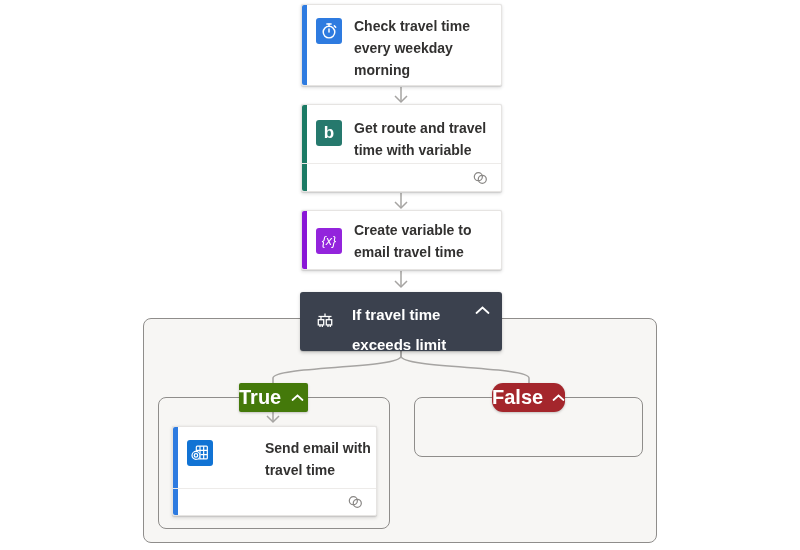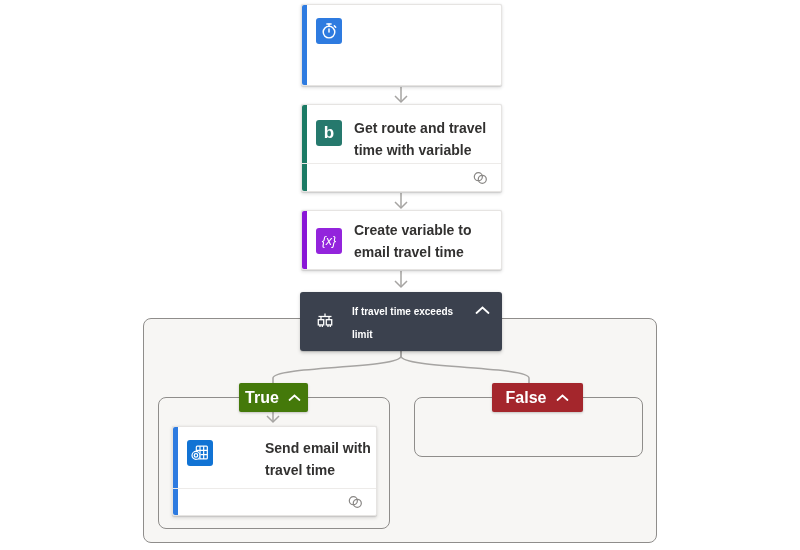--- a/index.html
+++ b/index.html
@@ -50,34 +50,34 @@
 
   
   .condition {
     position:absolute; left:300px; top:292px; width:202px; height:59px;
     background:#3b414e; border-radius:3px; z-index:3; cursor:pointer;
     box-shadow:0 1.6px 3.6px rgba(0,0,0,.18), 0 .3px .9px rgba(0,0,0,.12);
   }
   .condition .cond-icon { position:absolute; left:13px; top:17px; width:24px; height:24px; }
   .condition .title {
     position:absolute; left:52px; top:8px; width:118px;
-    font-size:10px; font-weight:700; color:#fff; line-height:23px;
+    font-size:15px; font-weight:700; color:#fff; line-height:30px;
   }
   .chev { display:flex; align-items:center; justify-content:center; cursor:pointer; background:transparent; border:none; padding:0; }
   .condition .chev { position:absolute; right:12px; top:12px; width:16px; height:12px; }
 
   
   .badge {
     position:absolute; z-index:4; height:29px; border-radius:2px;
-    display:flex; align-items:center; justify-content:center; gap:9px;
-    color:#fff; font-size:16px; font-weight:700; cursor:pointer;
+    display:flex; align-items:center; justify-content:flex-start; gap:9px;
+    color:#fff; font-size:20px; font-weight:700; cursor:pointer;
     box-shadow:0 1px 2.5px rgba(0,0,0,.22);
   }
   .badge-true  { left:239px; top:383px; width:69px; background:#44790a; }
-  .badge-false { left:492px; top:383px; width:91px; background:#a4262c; }
+  .badge-false { left:492px; top:383px; width:73px; background:#a4262c;border-radius:11px; }
   .badge .chev { width:14px; height:10px; }
 </style>
 </head>
 <body>
 
 <div class="stage">
 
   <div class="scope" style="left:143px; top:318px; width:514px; height:225px;"></div>
 
   <div class="scope branch" style="left:158px; top:397px; width:232px; height:132px;"></div>
@@ -103,20 +103,21 @@
     <div class="accent accent-blue"></div>
     <div class="app-icon icon-blue">
       <svg width="22" height="22" viewBox="0 0 24 24" fill="none" stroke="#fff" stroke-width="1.6" stroke-linecap="round">
         <circle cx="12" cy="13.2" r="6.3"></circle>
         <path d="M12 13.2 V9.8"></path>
         <path d="M9.7 4.4 h4.6"></path>
         <path d="M12 4.4 v2.3"></path>
         <path d="M17.8 6.4 l1.5 1.5"></path>
       </svg>
     </div>
+    <div class="title">Check travel time every weekday morning</div>
   </div>
 
   <div class="card" style="left:301px; top:104px; width:201px; height:88px;">
     <div class="accent accent-teal"></div>
     <div class="app-icon icon-teal" style="top:15px;">
       <span class="glyph-b">b</span>
     </div>
     <div class="title" style="top:12px;">Get route and travel time with variable</div>
     <div class="footer" style="height:28px;">
       <span class="conn">

